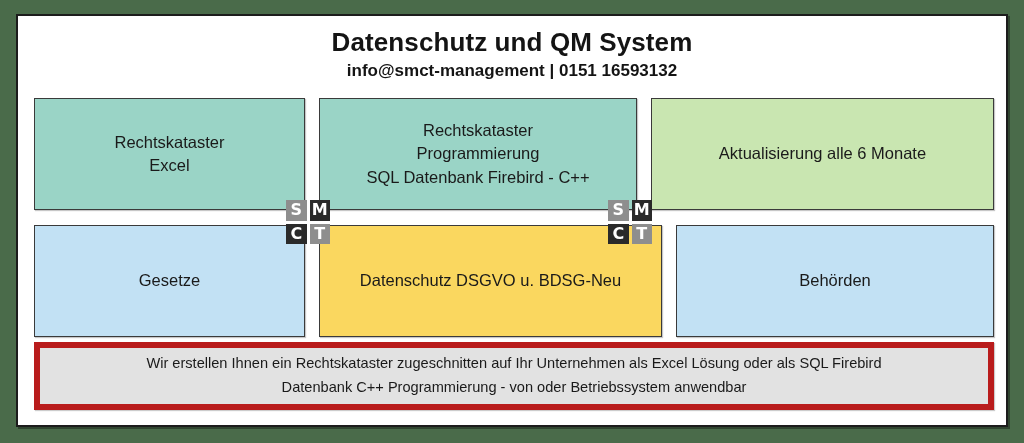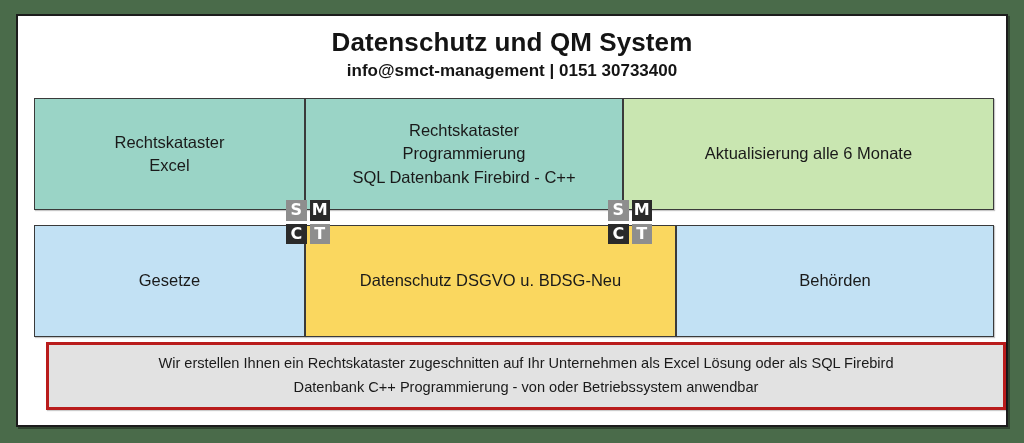--- a/index.html
+++ b/index.html
@@ -65,20 +65,21 @@
     top: 82px;
     width: 960px;
     height: 232px;
   }
 
   .row {
     position: absolute;
     left: 0;
     width: 100%;
     display: flex;
+    gap: 14px;
   }
   .row-top { top: 0; height: 112px; }
   .row-bottom { top: 127px; height: 112px; }
 
   .cell {
     box-sizing: border-box;
     border: 1px solid #3a3a3a;
     display: flex;
     align-items: center;
     justify-content: center;
@@ -100,28 +101,27 @@
 
   
   .note {
     position: absolute;
     left: 16px;
     top: 326px;
     width: 960px;
     height: 68px;
     box-sizing: border-box;
     background: #e2e2e2;
-    border: 3px solid #b91c1c;
+    border: 6px solid #b91c1c;
     display: flex;
     flex-direction: column;
     align-items: center;
     justify-content: center;
     text-align: center;
     box-shadow: 1px 1px 1px rgba(0,0,0,0.2);
-    margin-left: 12px;
   }
   .note-line {
     font-size: 14.6px;
     color: #1a1a1a;
     line-height: 1.62;
     white-space: nowrap;
   }
 
   
   .smct {
@@ -154,21 +154,21 @@
 </style>
 </head>
 <body>
 
 <div class="canvas">
 
   <div class="card">
 
     <div class="header">
       <div class="title">Datenschutz und QM System</div>
-      <div class="subtitle">info@smct-management | 0151 30733400</div>
+      <div class="subtitle">info@smct-management | 0151 16593132</div>
     </div>
 
     <div class="grid">
 
       <div class="row row-top">
         <div class="cell col-a c-teal">
           <div>
             <div>Rechtskataster</div>
             <div>Excel</div>
           </div>

